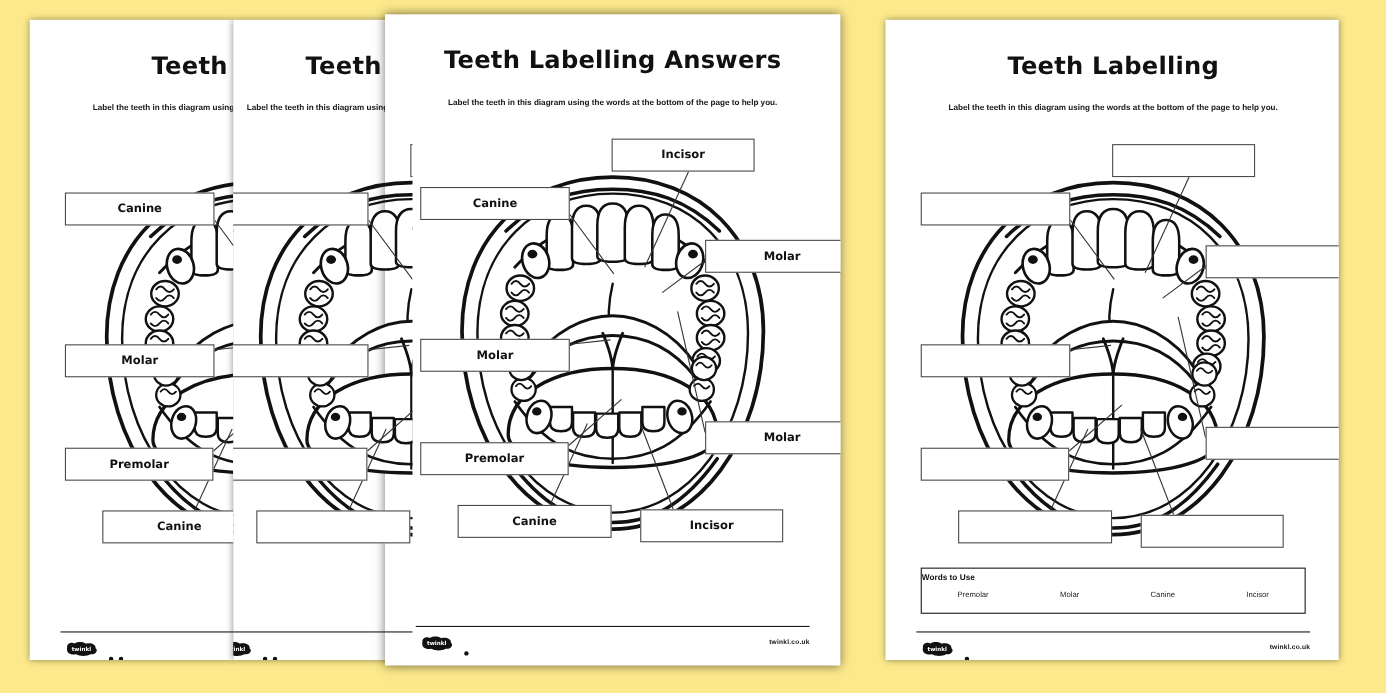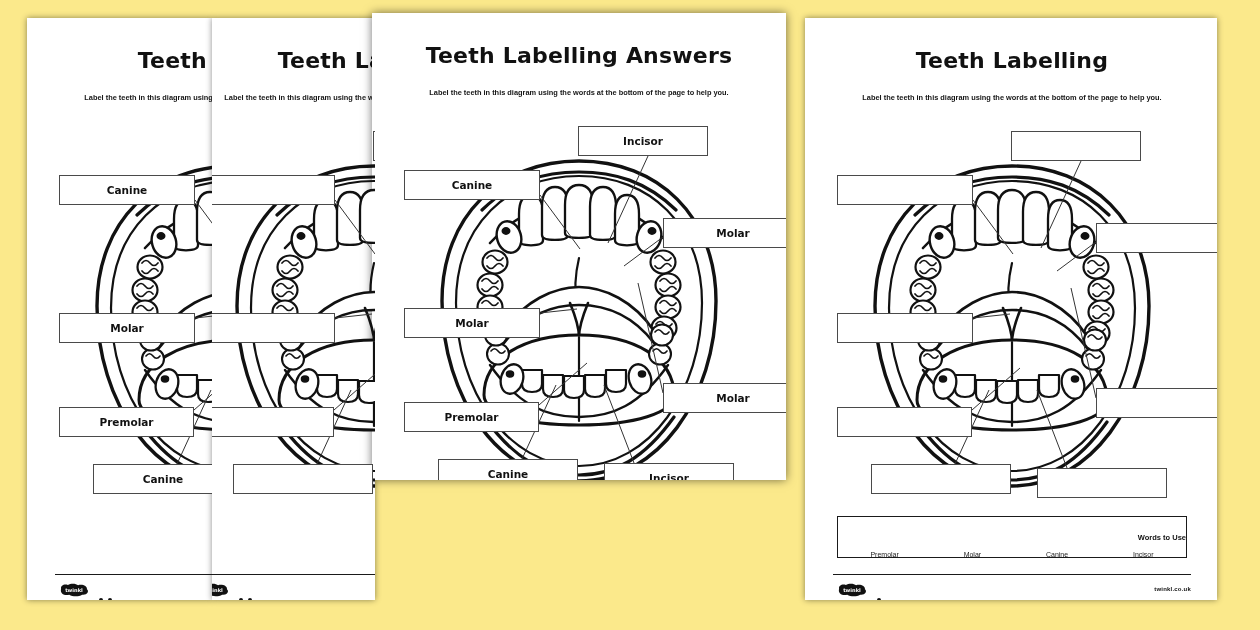--- a/index.html
+++ b/index.html
@@ -13,21 +13,21 @@
 
   
   .sheet{
     position:absolute;
     background:#ffffff;
     box-shadow:0 0 6px rgba(0,0,0,.45);
     overflow:hidden;
   }
   .sheet.s1{left:27px;  top:18px;  width:185px; height:582px;}
   .sheet.s2{left:212px; top:18px;  width:163px; height:582px;}
-  .sheet.s3{left:372px; top:13px;  width:414px; height:467px; box-shadow:0 0 9px rgba(0,0,0,.55);}
+  .sheet.s3{left:350px; top:13px;  width:414px; height:592px; box-shadow:0 0 9px rgba(0,0,0,.55);}
   .sheet.s4{left:805px; top:18px;  width:412px; height:582px;}
 
   
   .canvas{position:absolute;top:0;width:414px;height:592px;}
   .s1 .canvas{left:0;}
   .s2 .canvas{left:-45px;}
   .s3 .canvas{left:0;}
   .s4 .canvas{left:0;}
 
   .title{
@@ -54,21 +54,21 @@
     z-index:6;
     font-family:"DejaVu Sans",sans-serif;
   }
 
   
   .wordsbox{
     position:absolute;left:32px;top:498px;width:350px;height:42px;
     border:1.6px solid #1a1a1a;background:#fff;z-index:6;box-sizing:border-box;
   }
   .wordsbox .wtitle{
-    text-align:right;font-size:7.5px;font-weight:bold;color:#111;margin-top:16px;
+    text-align:left;font-size:7.5px;font-weight:bold;color:#111;margin-top:3px;
   }
   .wordsbox .wrow{
     display:flex;justify-content:space-around;margin-top:9px;
     font-size:7px;color:#222;
   }
 
   
   .footer-rule{
     position:absolute;left:28px;right:28px;top:556px;
     border-top:1.6px solid #1a1a1a;z-index:5;

